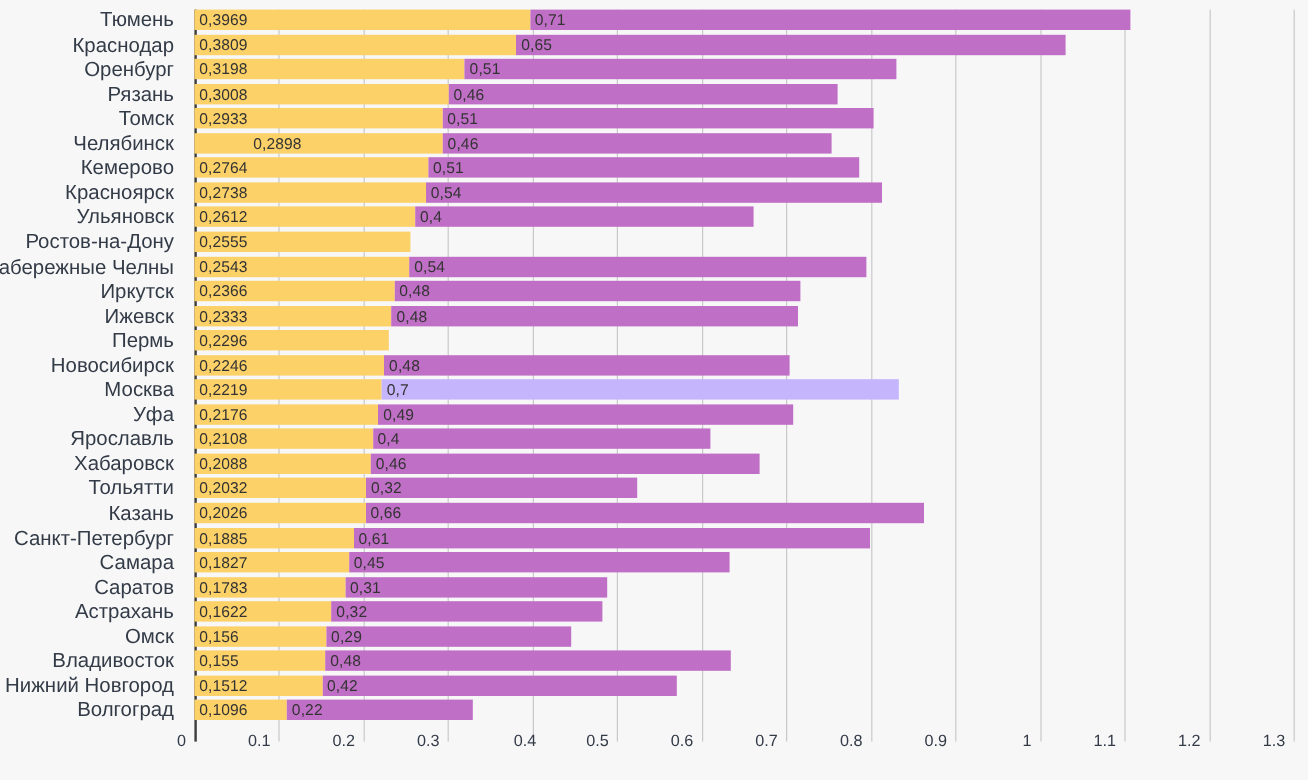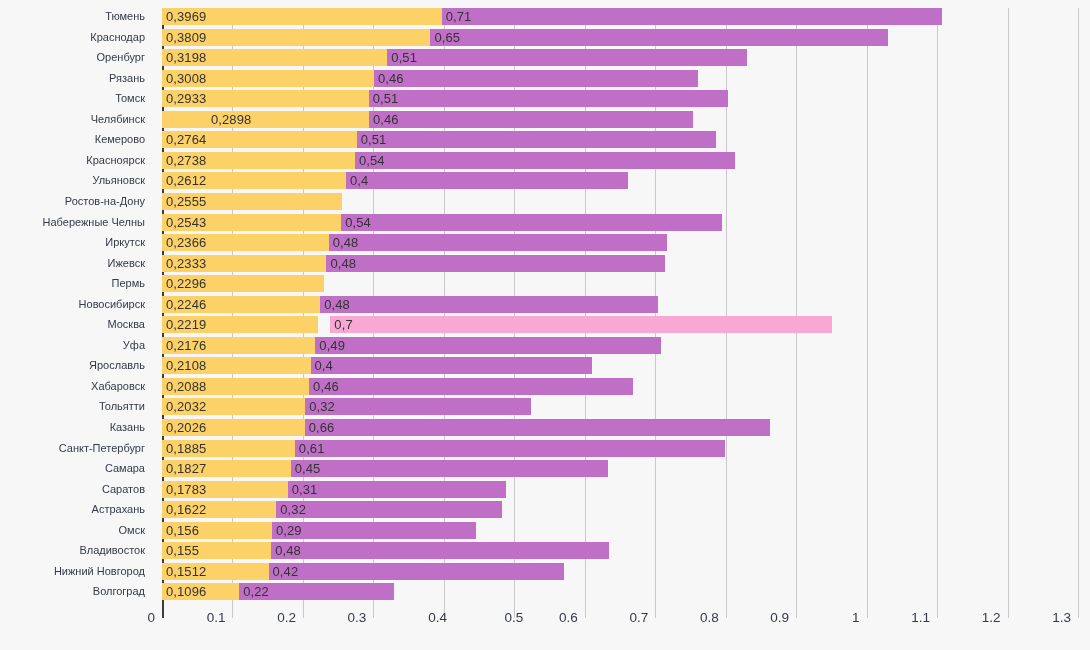--- a/index.html
+++ b/index.html
@@ -91,21 +91,21 @@
     left: 0;
     top: 8px;
     width: 155px;
     height: 596px;
   }
   .cat-label {
     position: absolute;
     right: 10px;
     height: 17px;
     line-height: 17px;
-    font-size: 11px;
+    font-size: 17px;
     color: #333b47;
     white-space: nowrap;
     text-align: right;
     font-weight: 400;
   }
 
   
   .xaxis {
     position: absolute;
     left: 162px;
@@ -292,21 +292,21 @@
             <span class="seg-label">0,2246</span>
           </div>
           <div class="seg seg-b" style="width: 338.215px; background: rgb(192, 111, 198);">
             <span class="seg-label">0,48</span>
           </div>
         </div>
         <div class="row" style="top: 308.25px;">
           <div class="seg seg-a" style="width: 156.354px; background: rgb(252, 209, 104);">
             <span class="seg-label">0,2219</span>
           </div>
-          <div class="seg seg-b" style="width: 502px; background: #f9a8d4; margin-left: 12px;">
+          <div class="seg seg-b" style="width: 431px; background: #c4b5fd;">
             <span class="seg-label">0,7</span>
           </div>
         </div>
         <div class="row" style="top: 328.8px;">
           <div class="seg seg-a" style="width: 153.324px; background: rgb(252, 209, 104);">
             <span class="seg-label">0,2176</span>
           </div>
           <div class="seg seg-b" style="width: 345.262px; background: rgb(192, 111, 198);">
             <span class="seg-label">0,49</span>
           </div>
@@ -409,21 +409,21 @@
         </div>
       </div>
   </div>
 
   <div class="xaxis" id="xaxis">
       <div class="xtick xtick-zero" style="left: 0px;">0</div>
       <div class="xtick" style="left: 70.4615px;">0.1</div>
       <div class="xtick" style="left: 140.923px;">0.2</div>
       <div class="xtick" style="left: 211.385px;">0.3</div>
       <div class="xtick" style="left: 292px;">0.4</div>
-      <div class="xtick" style="left: 352.308px; margin-left: 16px;">0.5</div>
+      <div class="xtick" style="left: 352.308px;">0.5</div>
       <div class="xtick" style="left: 422.769px;">0.6</div>
       <div class="xtick" style="left: 493.231px;">0.7</div>
       <div class="xtick" style="left: 563.692px;">0.8</div>
       <div class="xtick" style="left: 634.154px;">0.9</div>
       <div class="xtick" style="left: 704.615px;">1</div>
       <div class="xtick" style="left: 775.077px;">1.1</div>
       <div class="xtick" style="left: 845.538px;">1.2</div>
       <div class="xtick" style="left: 916px;">1.3</div>
     </div>
 

